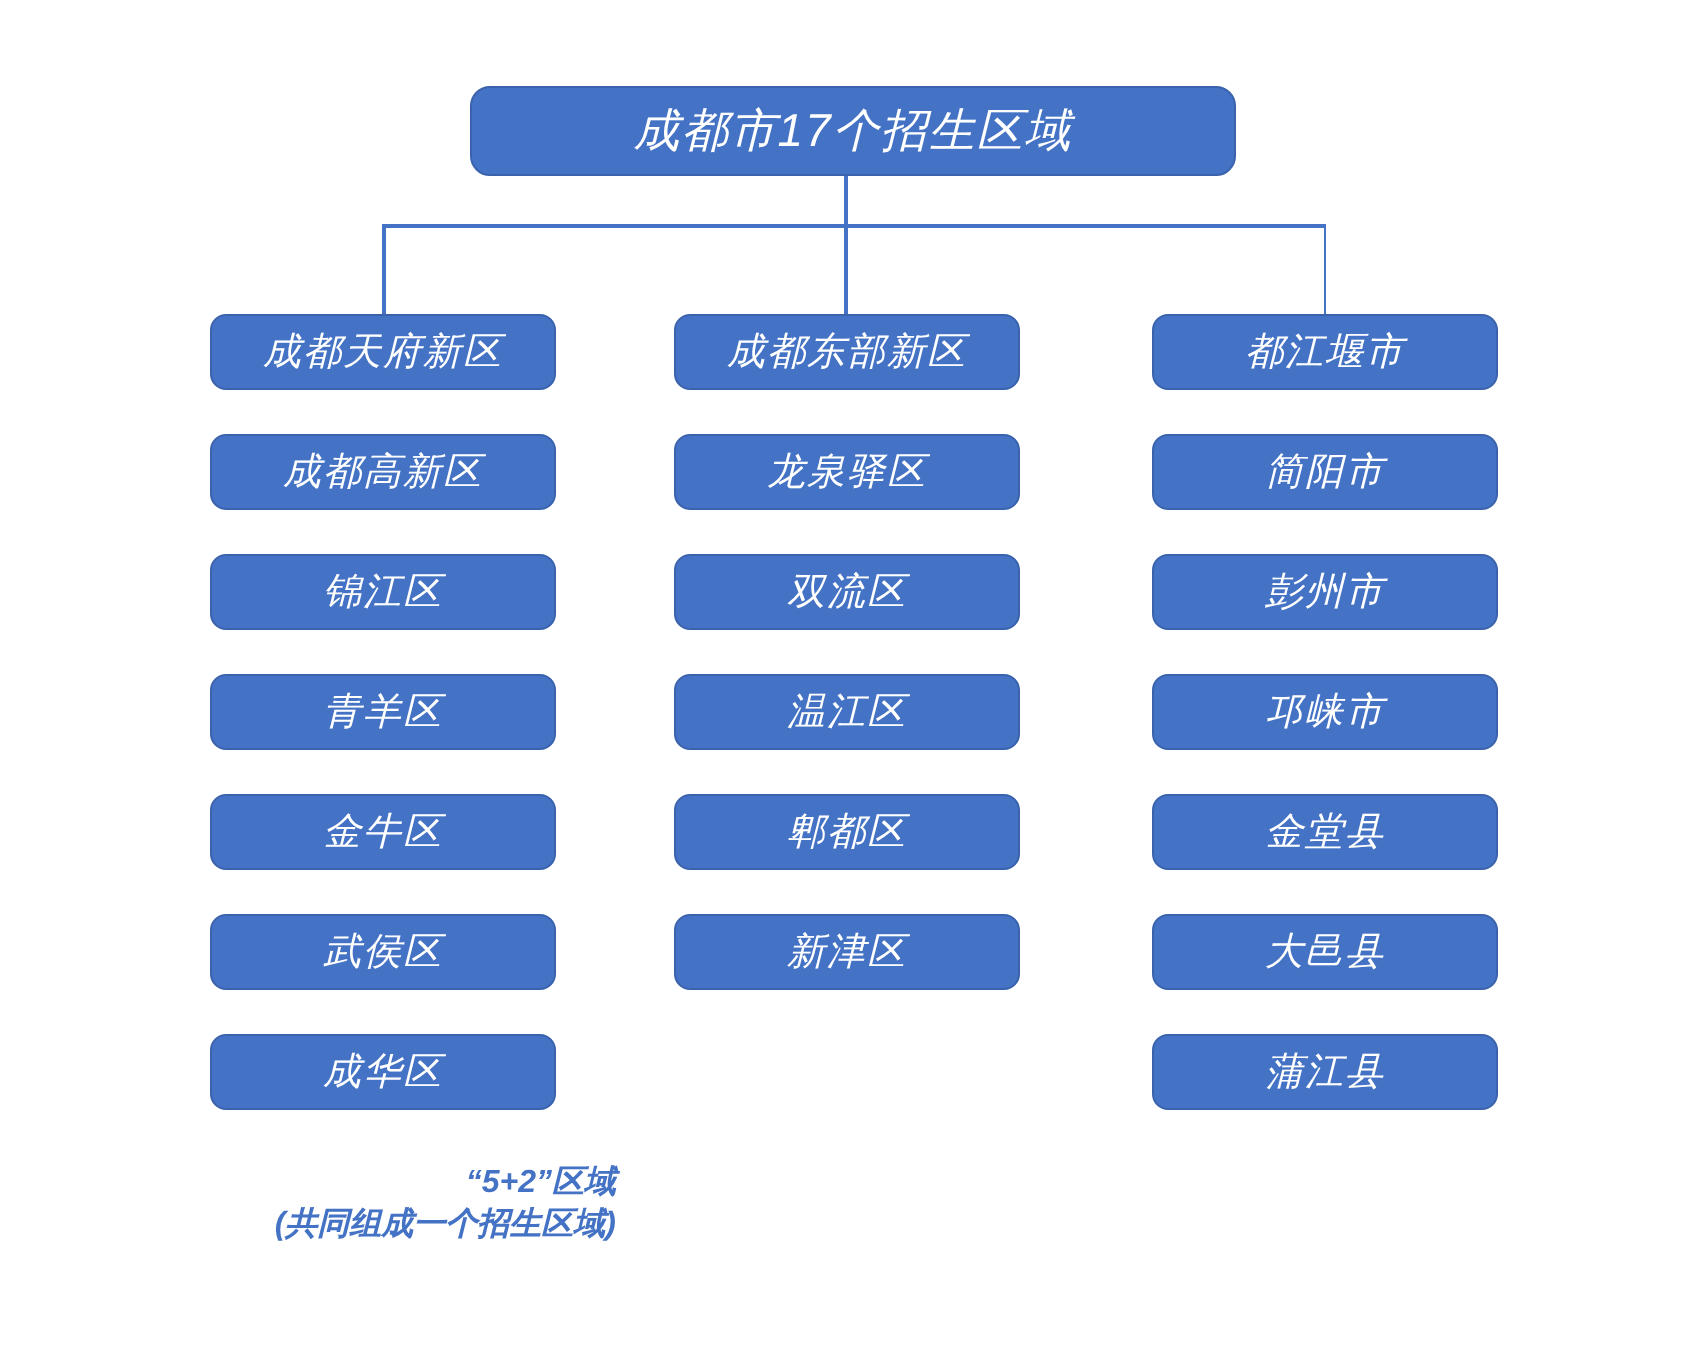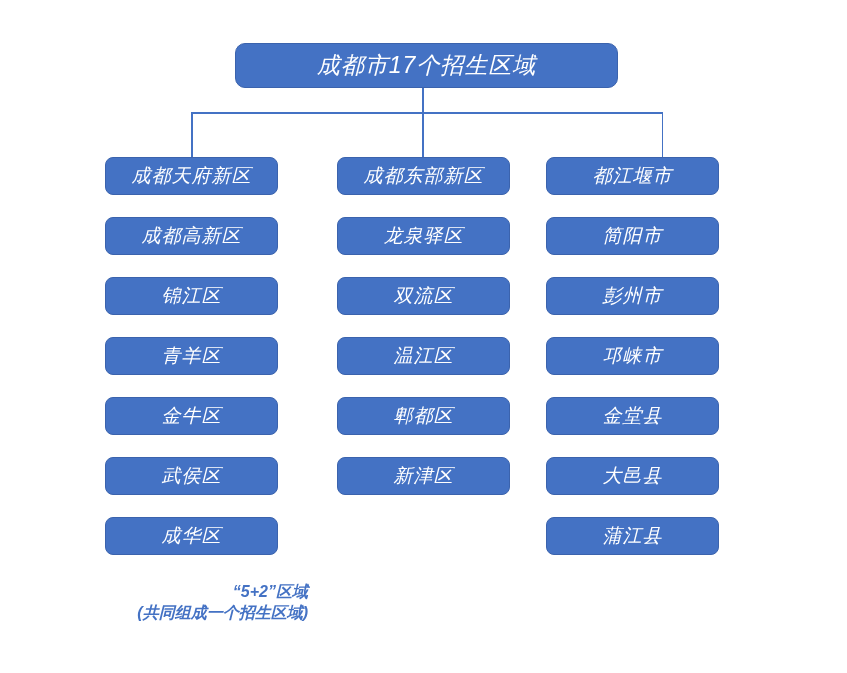--- a/index.html
+++ b/index.html
@@ -40,21 +40,21 @@
   .drop-middle { left: 422px; top: 112px; width: 1.5px; height: 45px; }
   .drop-right  { left: 661.5px; top: 112px; width: 1.5px; height: 45px; }
   
   .column {
     position: absolute;
     top: 157px;
     width: 173px;
   }
   .col-1 { left: 105px; }
   .col-2 { left: 337px; }
-  .col-3 { left: 546px; }
+  .col-3 { left: 576px; }
   .region-node {
     height: 38px;
     margin-bottom: 22px;
     background: var(--box-fill, #4472C4);
     border: 1.5px solid var(--box-border, #3B63AD);
     border-radius: 8px;
     box-sizing: border-box;
     display: flex; align-items: center; justify-content: center;
     color: var(--box-text, #ffffff);
     font-size: 19px;

